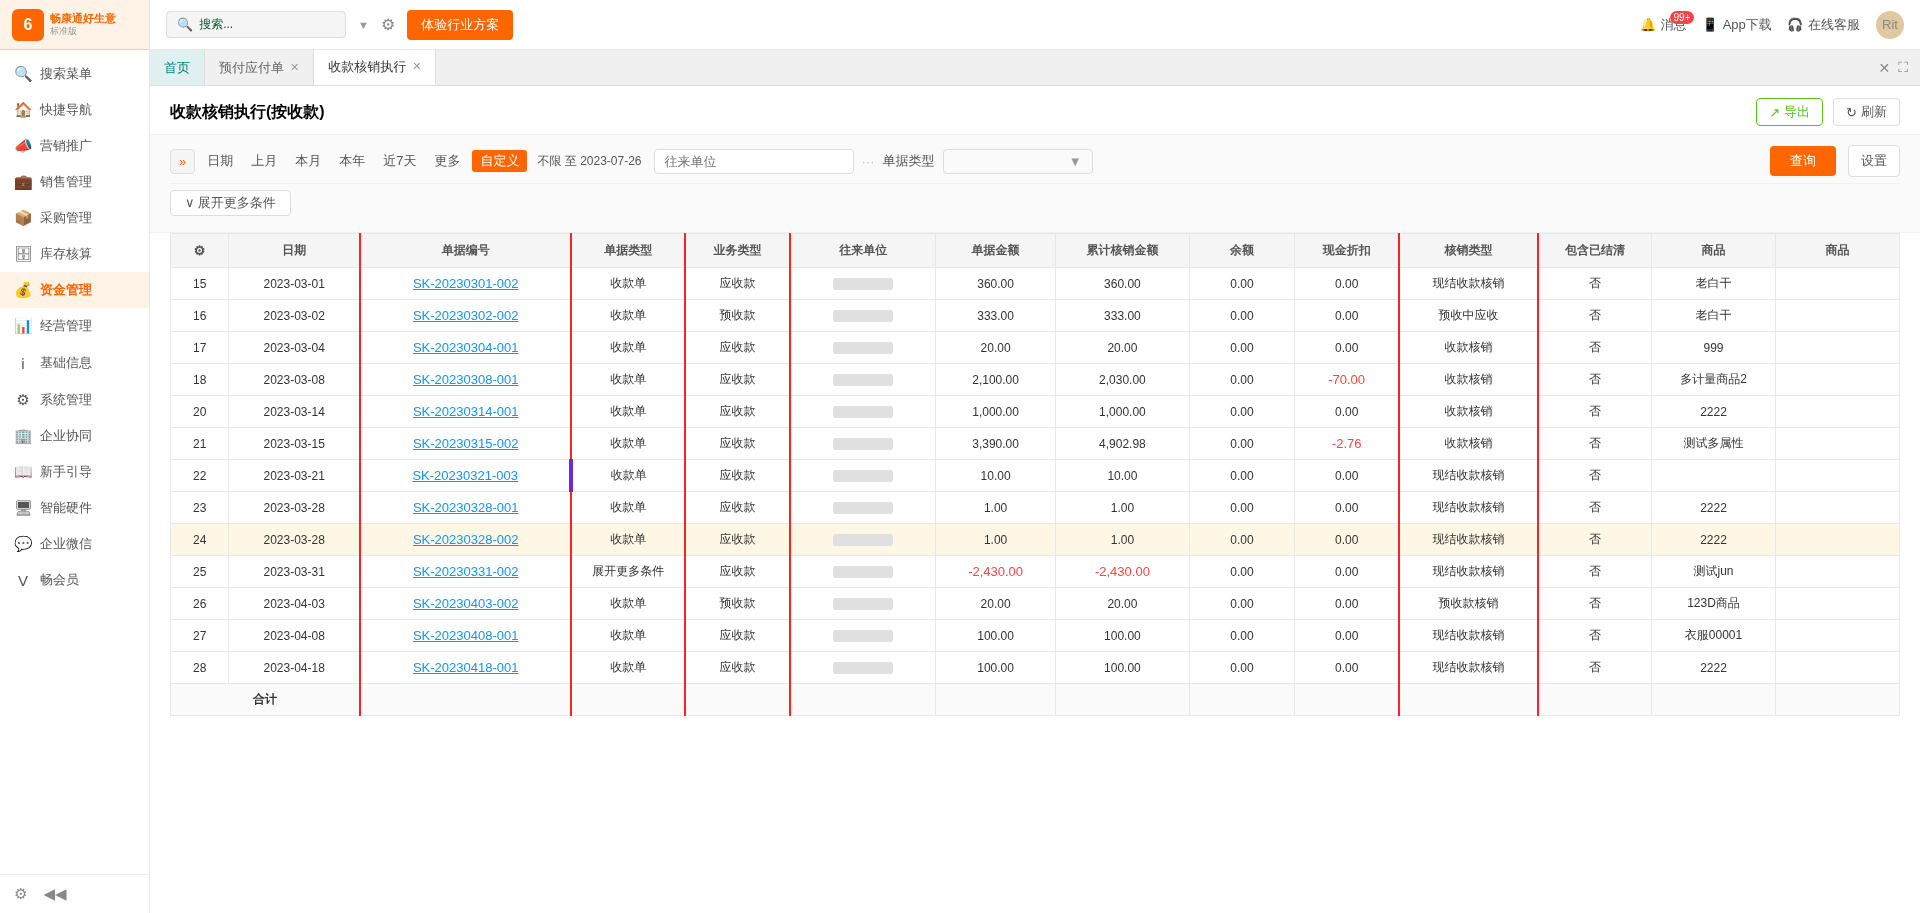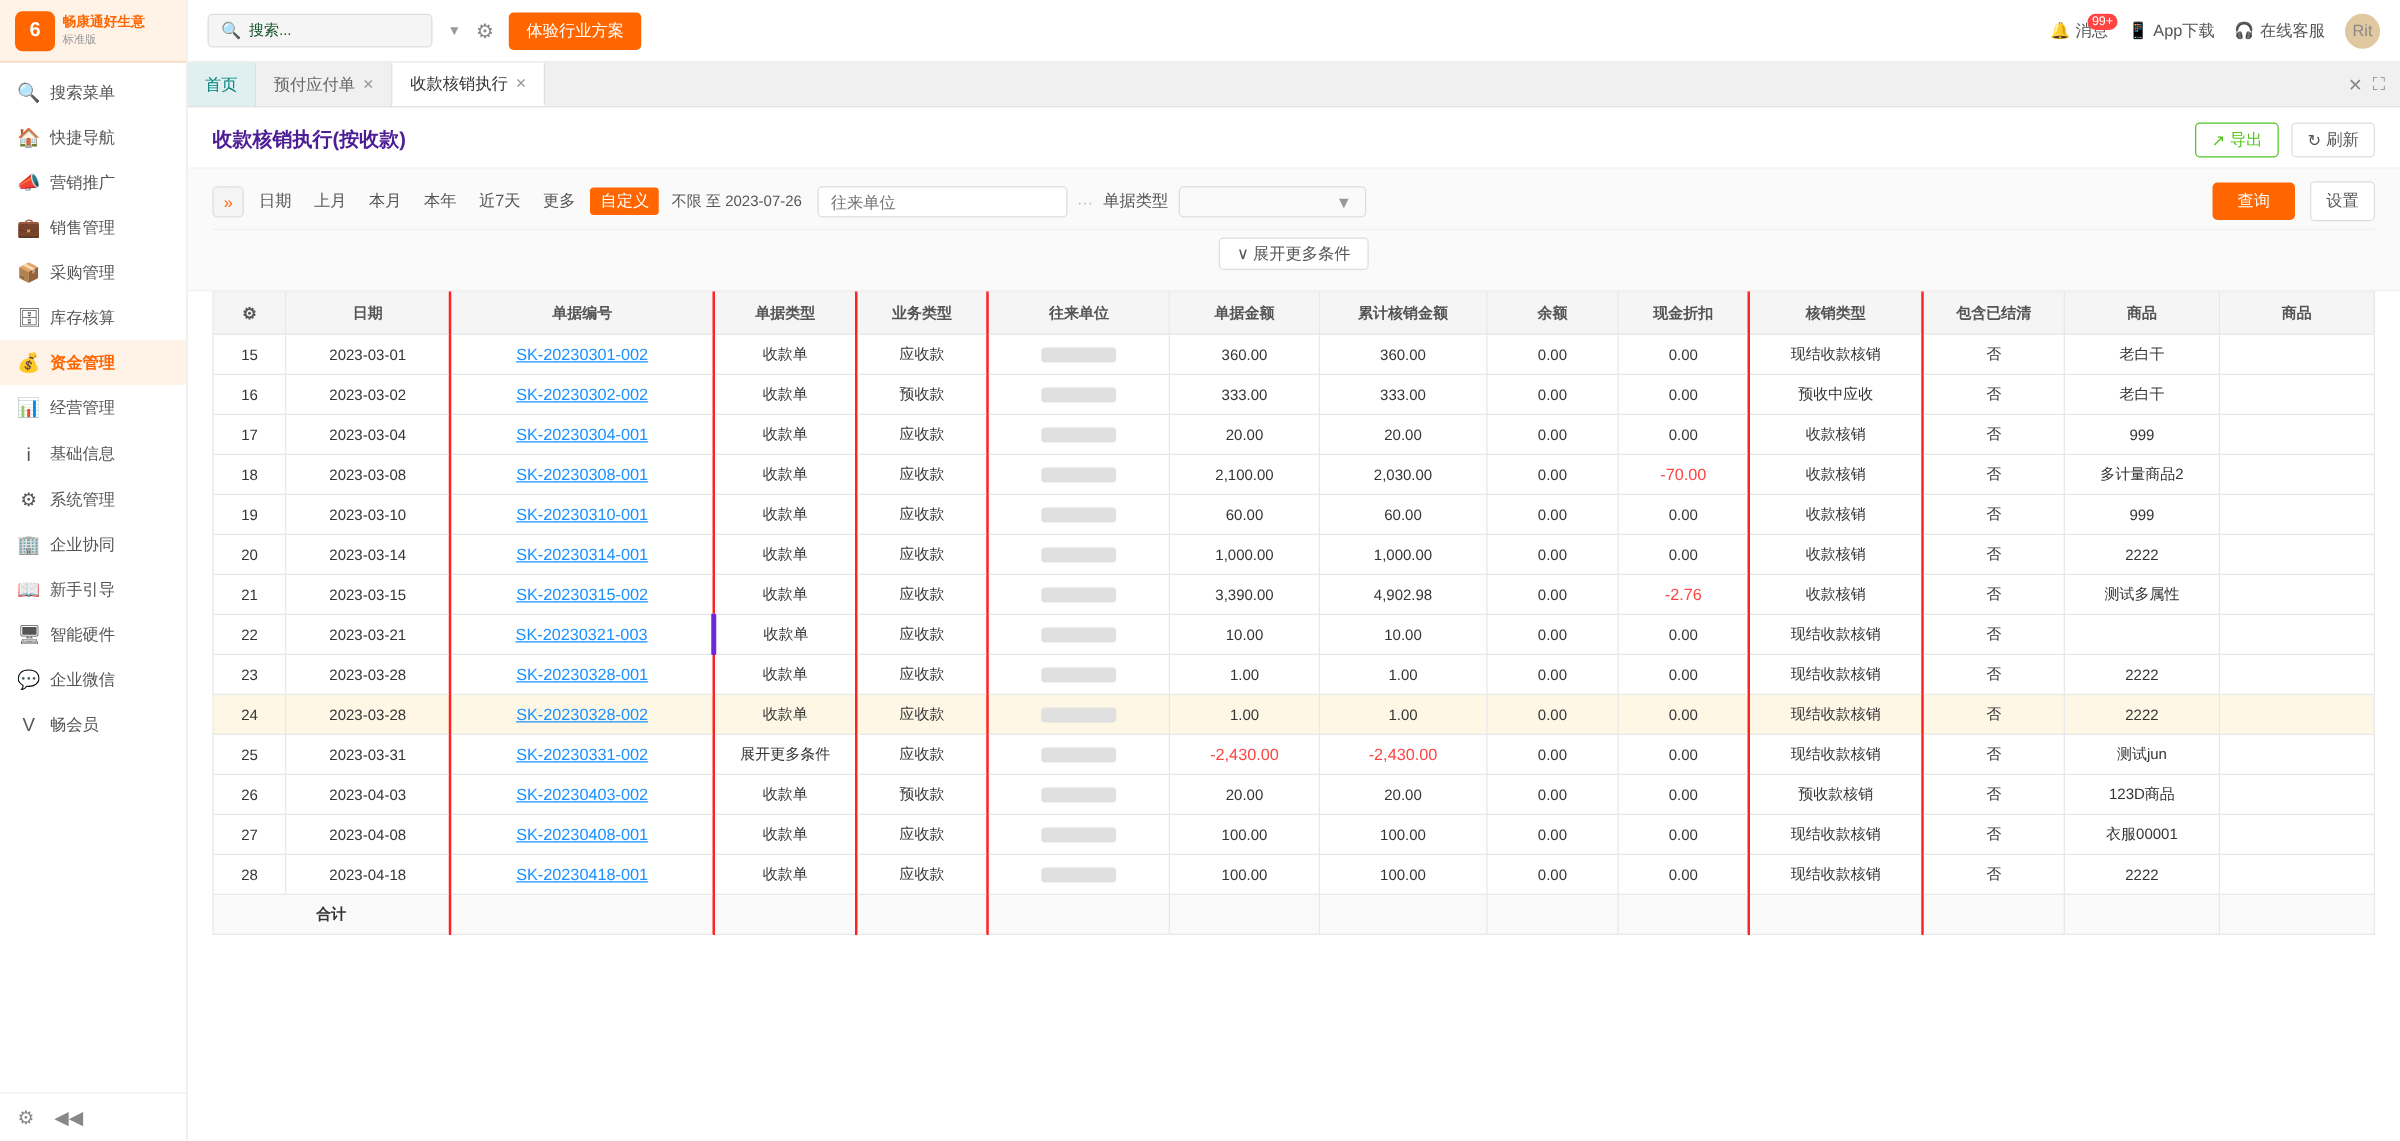--- a/index.html
+++ b/index.html
@@ -39,21 +39,21 @@
     .tab { display: flex; align-items: center; padding: 0 14px; height: 100%; border-right: 1px solid #ddd; cursor: pointer; background: #f0f0f0; color: #666; gap: 6px; white-space: nowrap; }
     .tab.active { background: #fff; color: #333; border-bottom: 2px solid #fff; }
     .tab-close { font-size: 11px; color: #999; cursor: pointer; }
     .tab-home { background: #e0f0f0; color: #008080; }
     .tabbar-actions { margin-left: auto; display: flex; align-items: center; gap: 8px; padding-right: 12px; }
     .tabbar-action-btn { color: #888; cursor: pointer; font-size: 14px; }
 
     
     .page-content { flex: 1; overflow-y: auto; background: #fff; display: flex; flex-direction: column; }
     .page-header { display: flex; align-items: center; justify-content: space-between; padding: 12px 20px 8px; border-bottom: 1px solid #f0f0f0; }
-    .page-title { font-size: 16px; font-weight: bold; color: #4c1d95; }
+    .page-title { font-size: 16px; font-weight: bold; color: #000000; }
     .page-header-actions { display: flex; gap: 10px; }
     .btn-export { display: flex; align-items: center; gap: 4px; border: 1px solid #52c41a; color: #52c41a; background: #fff; border-radius: 4px; padding: 4px 12px; cursor: pointer; }
     .btn-refresh { display: flex; align-items: center; gap: 4px; border: 1px solid #ddd; color: #555; background: #fff; border-radius: 4px; padding: 4px 12px; cursor: pointer; }
 
     
     .filter-bar { padding: 10px 20px; background: #fafafa; border-bottom: 1px solid #f0f0f0; }
     .filter-row { display: flex; align-items: center; gap: 12px; flex-wrap: wrap; }
     .filter-expand-btn { background: #f5f5f5; border: 1px solid #ddd; border-radius: 4px; padding: 4px 8px; cursor: pointer; color: #ff6600; font-size: 13px; }
     .filter-label { color: #555; font-weight: 500; }
     .filter-date-options { display: flex; gap: 6px; align-items: center; justify-content: space-between; }
@@ -61,21 +61,21 @@
     .filter-date-btn.custom { background: #ff6600; color: #fff; border-radius: 3px; padding: 2px 8px; }
     .filter-date-range { color: #555; font-size: 12px; margin-left: 4px; }
     .filter-unit { display: flex; align-items: center; gap: 8px; flex: 1; }
     .filter-input { border: 1px solid #ddd; border-radius: 4px; padding: 4px 10px; color: #999; min-width: 200px; }
     .filter-dots { color: #bbb; }
     .filter-select { display: flex; align-items: center; gap: 6px; border: 1px solid #ddd; border-radius: 4px; padding: 4px 10px; min-width: 150px; }
     .filter-select-text { color: #999; flex: 1; }
     .filter-chevron { color: #999; }
     .btn-query { background: #ff6600; color: #fff; border: none; border-radius: 4px; padding: 6px 20px; cursor: pointer; }
     .btn-settings { border: 1px solid #ddd; color: #555; background: #fff; border-radius: 4px; padding: 6px 12px; cursor: pointer; }
-    .filter-expand-row { display: flex; justify-content: center; padding: 6px 0; border-top: 1px solid #f0f0f0; margin-top: 6px; }
+    .filter-expand-row { display: flex; justify-content: flex-start; padding: 6px 0; border-top: 1px solid #f0f0f0; margin-top: 6px; }
     .expand-more-btn { color: #555; border: 1px solid #ddd; background: #fff; border-radius: 4px; padding: 3px 14px; cursor: pointer; font-size: 12px; }
 
     
     .table-container { flex: 1; overflow: auto; padding: 0 20px 20px; }
     table { width: 100%; border-collapse: collapse; table-layout: fixed; }
     thead tr { background: #f5f5f5; }
     th { padding: 8px 10px; text-align: center; border: 1px solid #e8e8e8; color: #555; font-weight: 600; white-space: nowrap; font-size: 12px; }
     td { padding: 7px 10px; text-align: center; border: 1px solid #e8e8e8; color: #333; font-size: 12px; white-space: nowrap; }
     tr.highlighted td { background: #fff7e6; }
     .link-cell { color: #1890ff; cursor: pointer; text-decoration: underline; }
@@ -367,38 +367,20 @@
       <td>2,100.00</td>
       <td>2,030.00</td>
       <td>0.00</td>
       <td><span class="negative">-70.00</span></td>
       <td style="border-left:2px solid #ff2222;border-right:2px solid #ff2222;">收款核销</td>
       <td>否</td>
       <td>多计量商品2</td>
       <td></td>
     </tr>
             <tr>
-      <td>19</td>
-      <td>2023-03-10</td>
-      <td style="border-left:2px solid #ff2222;border-right:2px solid #ff2222;">
-        <span class="link-cell">SK-20230310-001</span>
-      </td>
-      <td>收款单</td>
-      <td style="border-left:2px solid #ff2222;border-right:2px solid #ff2222;">应收款</td>
-      <td><span style="display:inline-block;width:60px;height:12px;background:#e0e0e0;border-radius:3px;vertical-align:middle;"></span></td>
-      <td>60.00</td>
-      <td>60.00</td>
-      <td>0.00</td>
-      <td>0.00</td>
-      <td style="border-left:2px solid #ff2222;border-right:2px solid #ff2222;">收款核销</td>
-      <td>否</td>
-      <td>999</td>
-      <td></td>
-    </tr>
-            <tr>
       <td>20</td>
       <td>2023-03-14</td>
       <td style="border-left:2px solid #ff2222;border-right:2px solid #ff2222;">
         <span class="link-cell">SK-20230314-001</span>
       </td>
       <td>收款单</td>
       <td style="border-left:2px solid #ff2222;border-right:2px solid #ff2222;">应收款</td>
       <td><span style="display:inline-block;width:60px;height:12px;background:#e0e0e0;border-radius:3px;vertical-align:middle;"></span></td>
       <td>1,000.00</td>
       <td>1,000.00</td>

